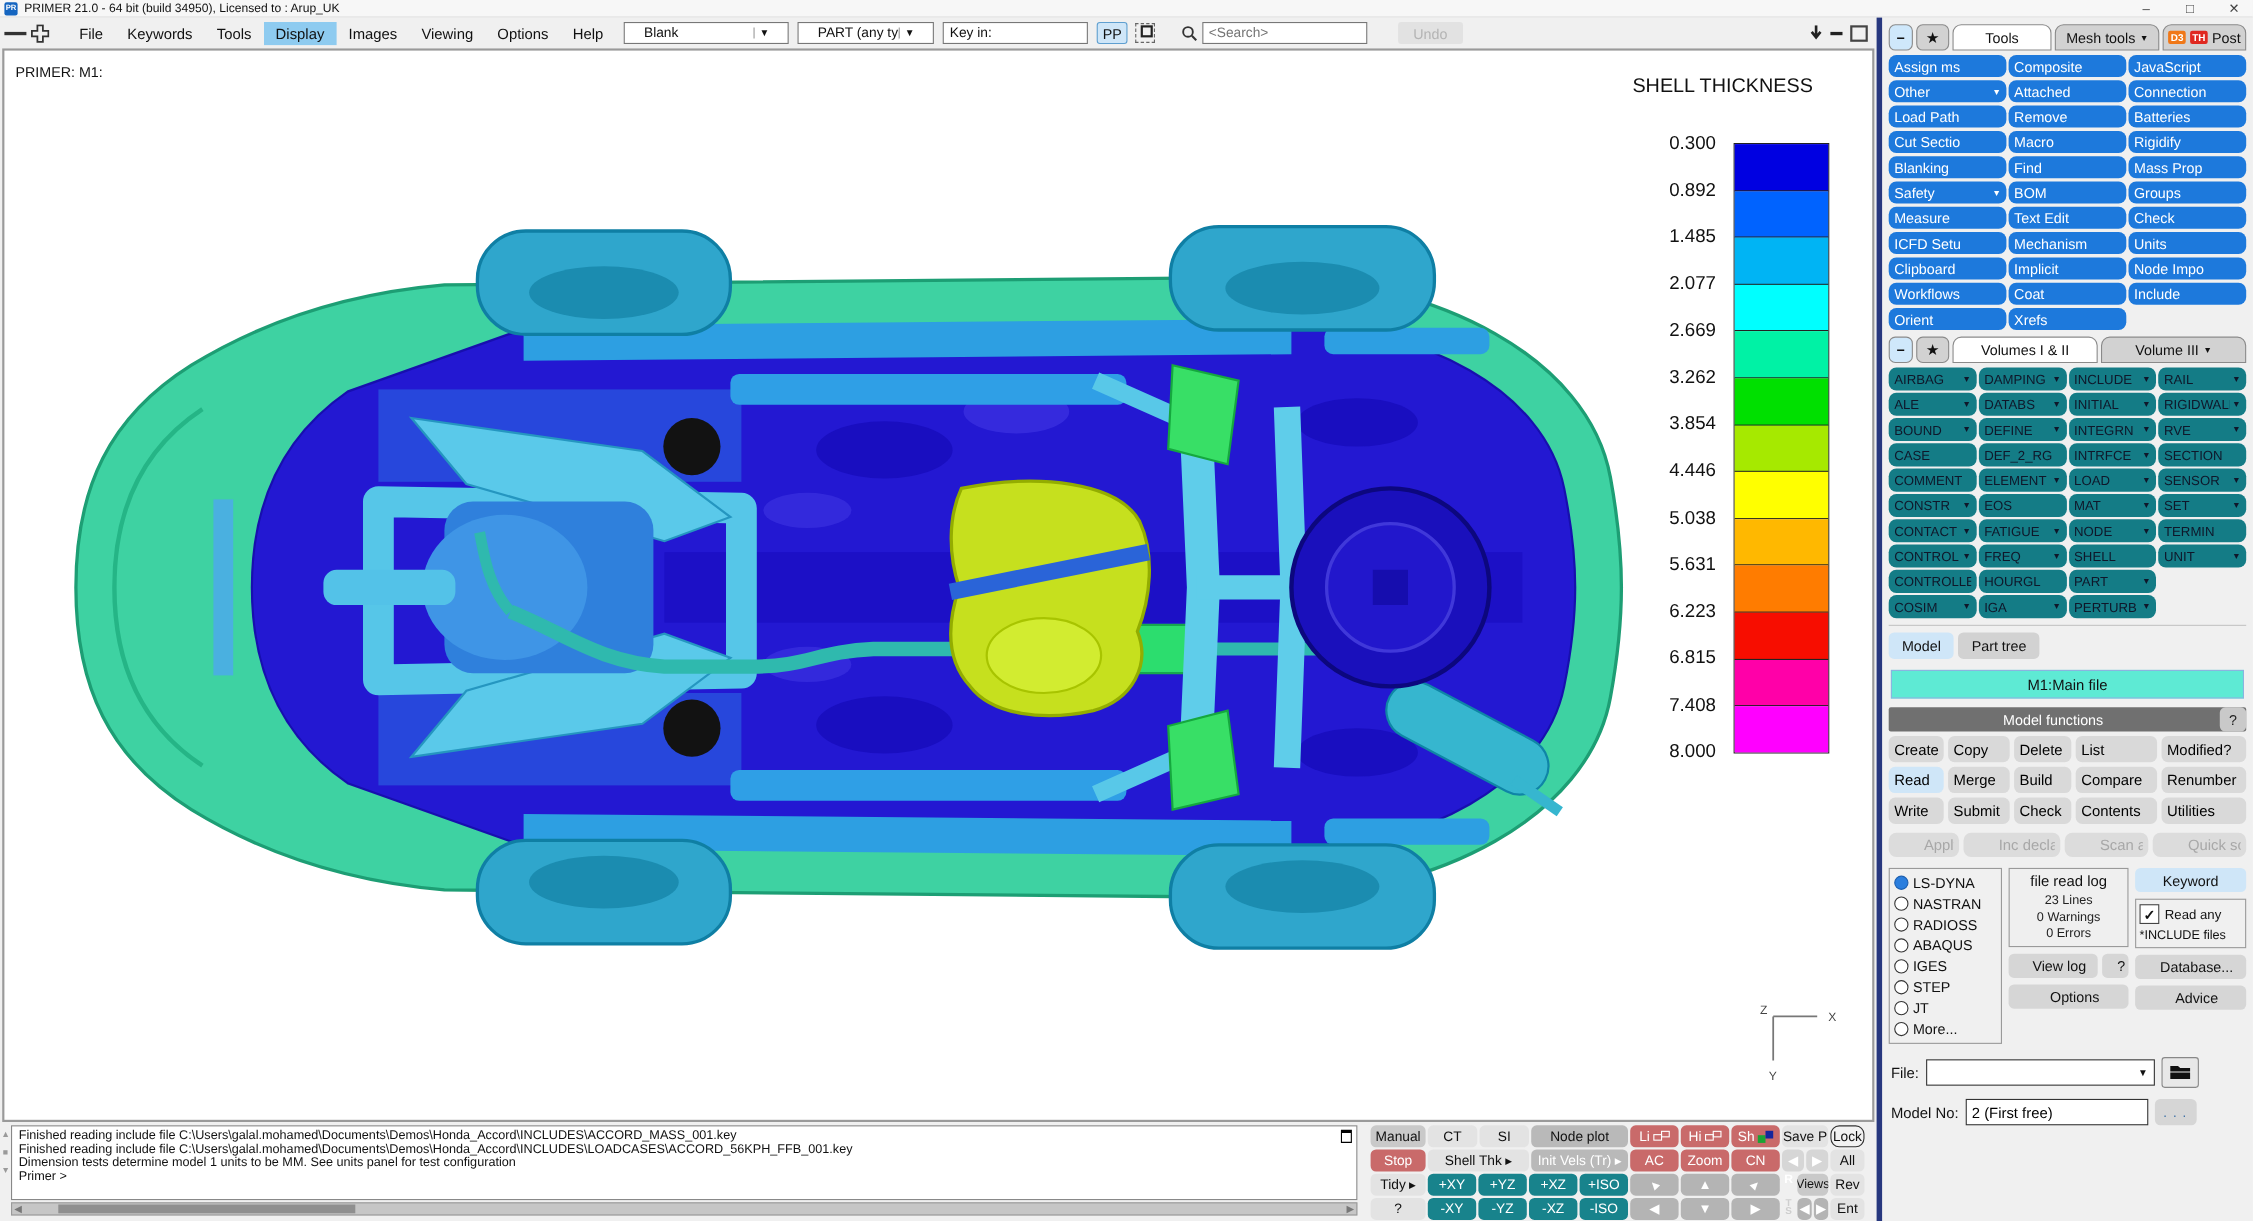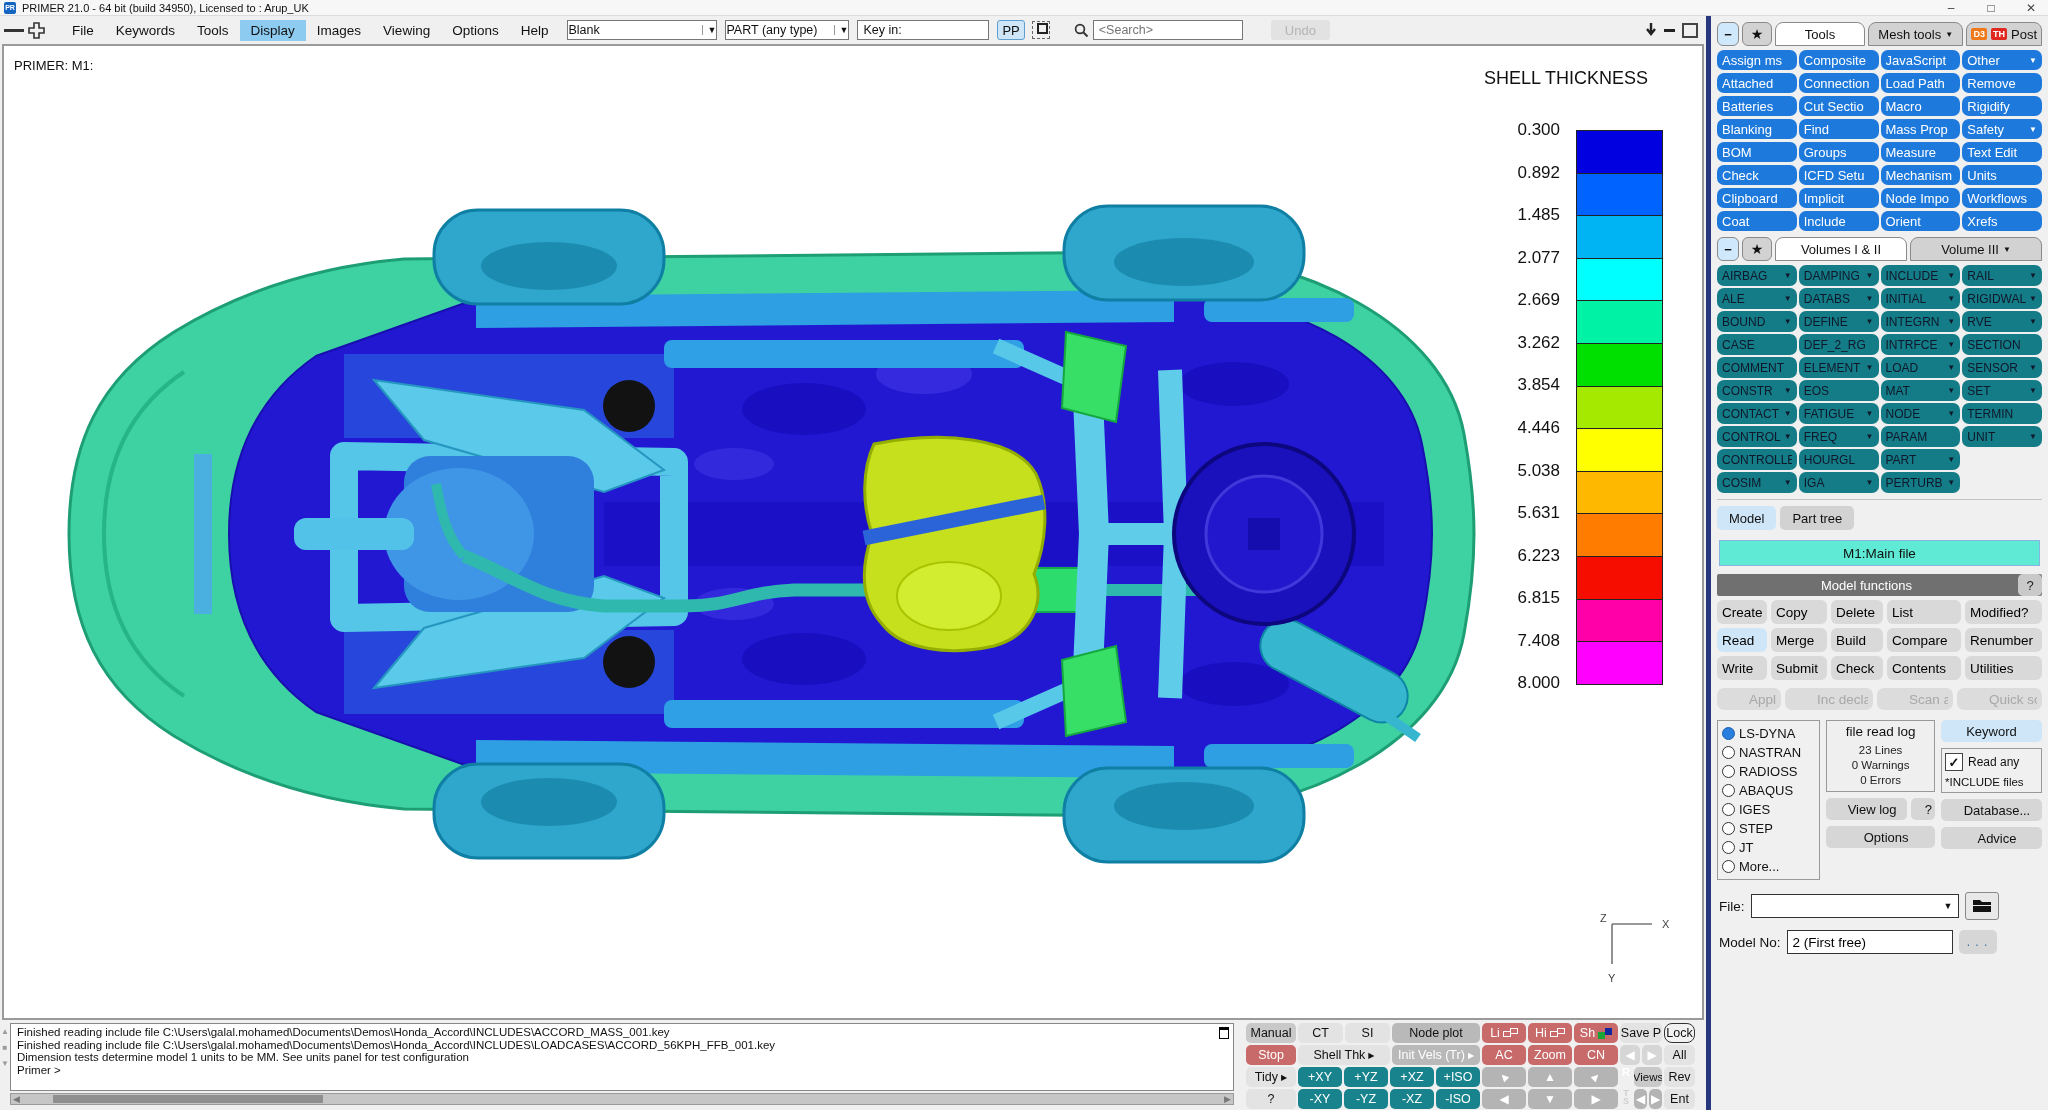--- a/index.html
+++ b/index.html
@@ -13,21 +13,21 @@
   .winbtn{width:34px;text-align:center;font-size:12px;color:#444;}
   .main{display:flex;height:1094px;}
   .left-col{width:1706px;display:flex;flex-direction:column;}
   
   .toolbar{height:28px;background:#f0f0f0;display:flex;align-items:center;font-size:13.5px;gap:2px;}
   .tb-icons{display:flex;align-items:center;gap:4px;margin:0 14px 0 4px;}
   .minus-icon{width:20px;height:3px;background:#333;}
   .menu-item{padding:3px 11px;cursor:default;}
   .menu-item.active{background:#8ecbf0;}
   .combo{background:#fff;border:1px solid #777;height:20px;display:flex;align-items:center;
-         font-size:12.5px;padding:0 0;box-sizing:border-box;margin-left:6px;}
+         font-size:12.5px;padding:0 17px;box-sizing:border-box;margin-left:6px;}
   .combo .arr{margin-left:auto;font-size:9px;padding-left:5px;border-left:1px solid #999;}
   .field{background:#fff;border:1px solid #777;height:20px;display:flex;align-items:center;
          font-size:12.5px;padding:0 5px;box-sizing:border-box;margin-left:6px;}
   .pp-btn{margin-left:6px;background:#cfe6f8;border:1px solid #5f9fd0;border-radius:3px;
           height:20px;padding:0 4px;display:flex;align-items:center;font-size:13px;box-sizing:border-box;}
   .clip-icon{width:16px;height:16px;border:1px dashed #666;margin-left:5px;position:relative;}
   .clip-icon:after{content:"";position:absolute;right:1px;top:1px;width:7px;height:7px;border:2px solid #222;}
   .search-wrap{display:flex;align-items:center;margin-left:22px;gap:4px;}
   .search-input{width:150px;height:20px;border:1px solid #777;font-size:12.5px;padding:0 5px;
                 box-sizing:border-box;font-family:"Liberation Sans",sans-serif;}
@@ -90,21 +90,21 @@
   .rightpanel{width:342px;background:#f0f0f0;border-left:5px solid #27377e;box-sizing:border-box;
               padding:6px 6px 0 6px;font-size:13px;}
   .tabrow{display:flex;gap:3px;height:24px;margin-bottom:4px;}
   .tab{border:1px solid #8a8a8a;border-radius:8px 8px 0 0;background:#d2d2d2;display:flex;align-items:center;
        justify-content:center;box-sizing:border-box;gap:4px;padding:0 4px;}
   .tab.active{background:#fff;}
   .tab.minib{background:#cfe8fb;border-radius:6px;font-weight:bold;width:22px;}
   .tab.starb{width:30px;border-radius:6px;font-size:14px;}
   .chip{color:#fff;font-weight:bold;font-size:9px;padding:1px 2px;border-radius:2px;}
   .chip.d3{background:#f07818;} .chip.th{background:#e02820;}
-  .tools-grid{display:grid;grid-template-columns:repeat(4,1fr);gap:3px 2px;grid-auto-rows:20px;margin-bottom:6px;}
+  .tools-grid{display:grid;grid-template-columns:repeat(3,1fr);gap:3px 2px;grid-auto-rows:20px;margin-bottom:6px;}
   .tools-grid .gbtn{background:#1d79dc;color:#fff;font-size:13px;}
   .kw-grid{display:grid;grid-template-columns:repeat(4,1fr);gap:2px;grid-auto-rows:21px;margin-bottom:6px;}
   .kw-grid .gbtn{background:#147c86;color:#0f172a;font-size:12px;}
   .gbtn{box-sizing:border-box;border-radius:7px;display:flex;align-items:center;padding:0 5px;overflow:hidden;}
   .gbtn .lbl{white-space:nowrap;overflow:hidden;flex:1;}
   .gbtn .arr{font-size:8px;margin-left:2px;}
   .gbtn.empty{background:transparent;}
   .sep{border-top:1px solid #c4c4c4;margin:2px 0 6px 0;}
   .modeltabs{display:flex;gap:4px;height:24px;margin-bottom:8px;}
   .mtab{border-radius:5px;background:#d2d2d2;display:flex;align-items:center;padding:0 12px;}
@@ -686,21 +686,21 @@
         </div>
         <div class="gbtn">
           <span class="lbl">CONTROL</span>
           <span class="arr">▼</span>
         </div>
         <div class="gbtn">
           <span class="lbl">FREQ</span>
           <span class="arr">▼</span>
         </div>
         <div class="gbtn">
-          <span class="lbl">PARAM</span>
+          <span class="lbl">SHELL</span>
         </div>
         <div class="gbtn">
           <span class="lbl">UNIT</span>
           <span class="arr">▼</span>
         </div>
         <div class="gbtn">
           <span class="lbl">CONTROLLE</span>
         </div>
         <div class="gbtn">
           <span class="lbl">HOURGL</span>

